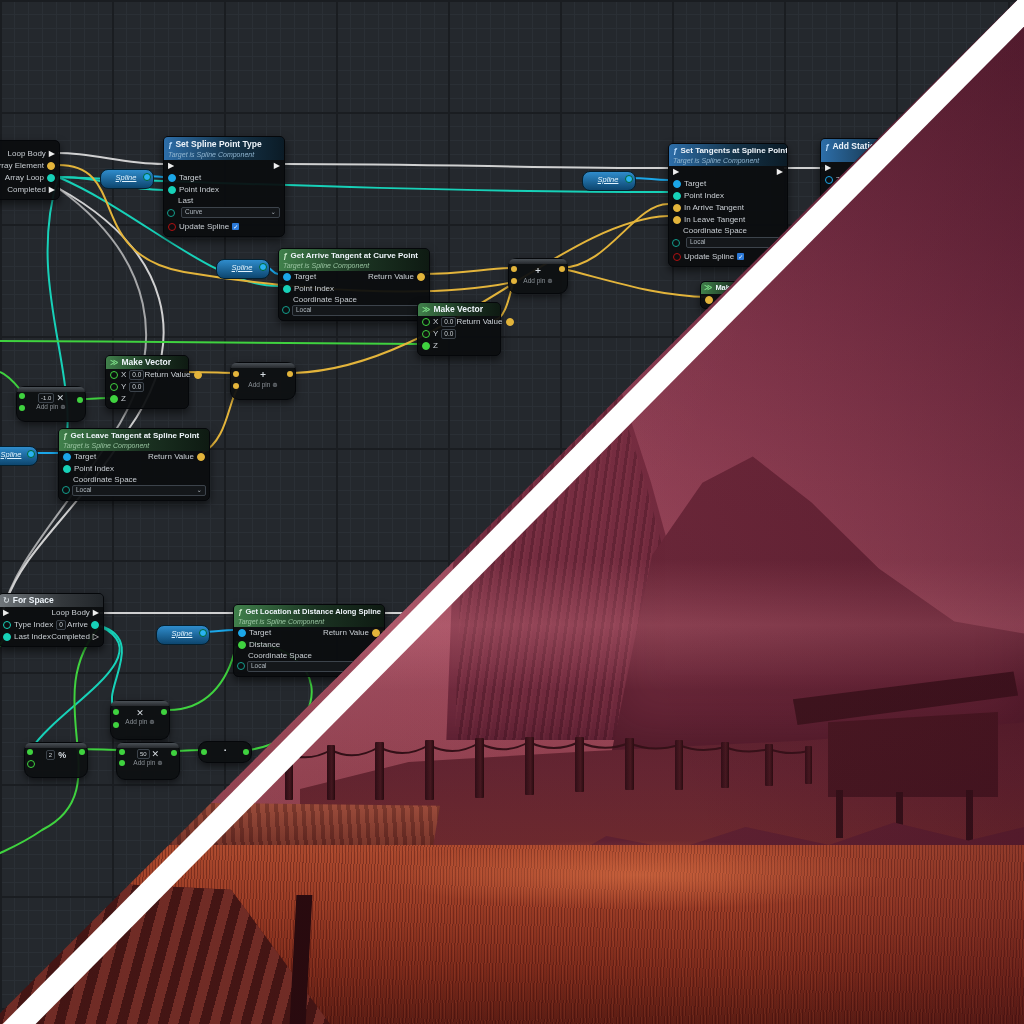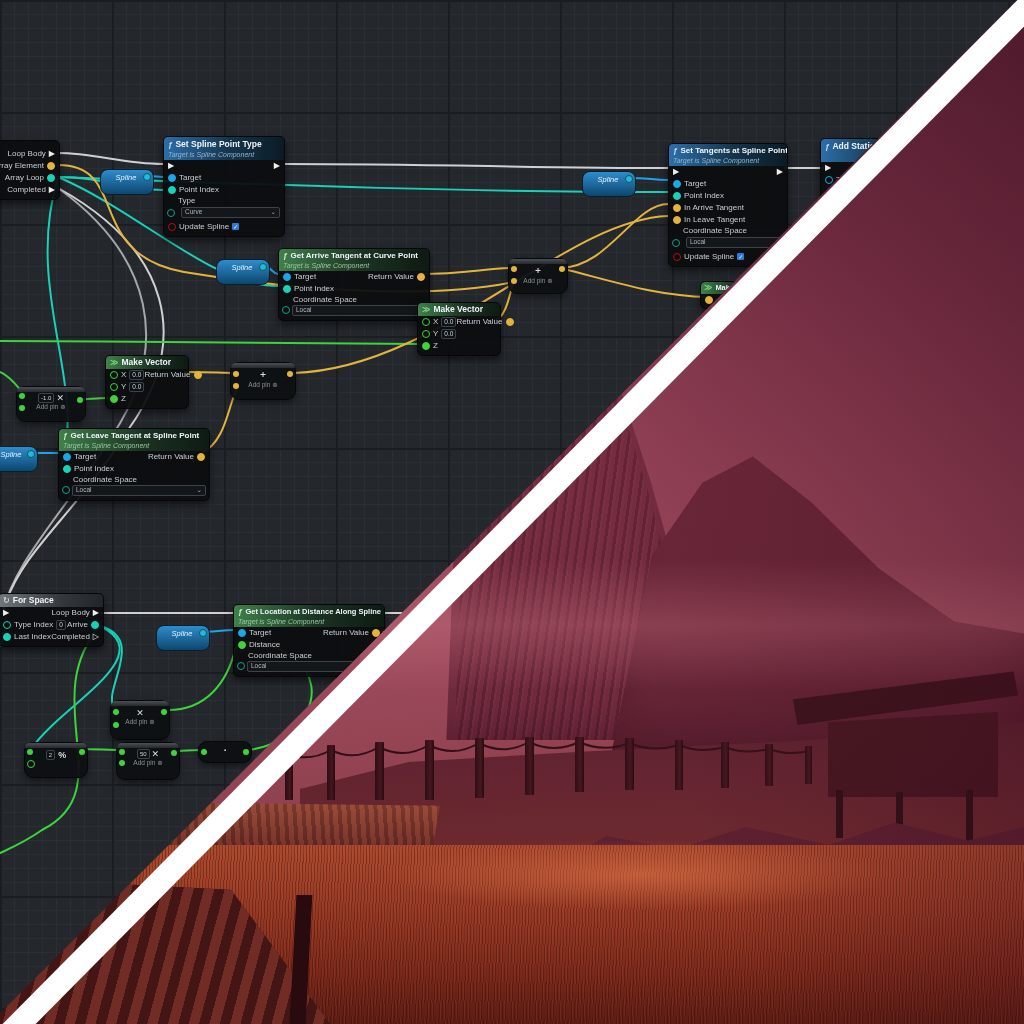--- a/index.html
+++ b/index.html
@@ -87,21 +87,21 @@
   .exec{font-size:8px;color:#eee;line-height:8px;}
   .dd{margin:1px 4px 2px 4px;border:1px solid #3c434b;background:#14171a;border-radius:2px;
       font-size:6.5px;color:#aeb6bd;padding:1px 3px;display:flex;justify-content:space-between;align-items:center;}
   .vb{border:1px solid #3c434b;background:#0f1215;padding:1px 2px;font-size:6.5px;border-radius:2px;color:#cfd4d8;}
   .cb{width:7px;height:7px;background:#2b79d8;border-radius:1px;font-size:6px;color:#fff;
       display:flex;align-items:center;justify-content:center;}
   .addpin{color:#8b9197;font-size:6.5px;}
   .glyph{color:#d7dde2;font-size:9px;font-weight:bold;text-align:center;}
   .pill{position:absolute;height:14px;border-radius:8px;border:1px solid #05202f;
         background:linear-gradient(180deg,#2f8ccc,#0d466f);display:flex;align-items:center;
-        justify-content:center;font-size:7.5px;font-style:italic;color:#e2f4ff;padding:0 10px 10px 8px;}
+        justify-content:center;font-size:7.5px;font-style:italic;color:#e2f4ff;padding:0 10px 4px 8px;text-decoration:underline;}
   .pill .pdot{position:absolute;right:2px;width:6px;height:6px;border-radius:50%;background:#29b2f2;border:1px solid #063;}
   .compact{position:absolute;background:rgba(14,16,18,.95);border:1px solid #05070a;border-radius:9px;
         box-shadow:0 3px 7px rgba(0,0,0,.5);color:#c9ced3;}
   .compact .top{height:5px;border-radius:8px 8px 0 0;background:linear-gradient(180deg,#4a5056,#26292d);}
   .cpin{position:absolute;width:6px;height:6px;border-radius:50%;}
 </style>
 </head>
 <body>
 
 <div id="stage">
@@ -273,21 +273,21 @@
           </span>
         </div>
       <div class="row">
           <span class="l">
             <span class="pin" style="border-color:#17d1b8;background:#17d1b8"></span>
             <span>Point Index</span>
           </span>
         </div>
       <div class="row" style="height:10px">
           <span class="l" style="padding-left:10px">
-            <span>Type</span>
+            <span>Last</span>
           </span>
         </div>
       <div style="display:flex;align-items:center;gap:2px;padding-left:3px">
         <span class="pin" style="border-color:#129e8d"></span>
         <div class="dd" style="flex:1">
             <span>Curve</span>
             <span>⌄</span>
           </div>
         </div>
       <div class="row" style="margin-top:1px;margin-bottom:3px">

